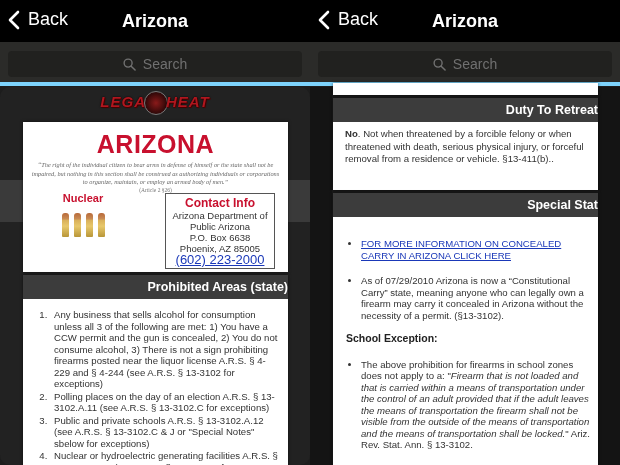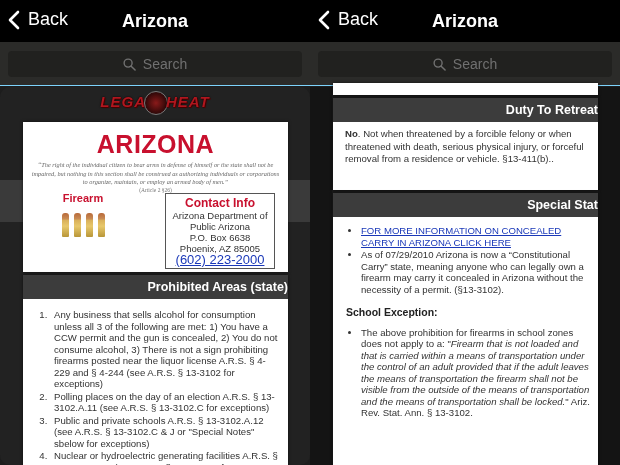--- a/index.html
+++ b/index.html
@@ -6,21 +6,21 @@
   html, body { width: 620px; height: 465px; overflow: hidden; background: #000; }
   body { font-family: "Liberation Sans", sans-serif; position: relative; }
   .screen { position: absolute; top: 0; width: 310px; height: 465px; overflow: hidden; background: #1d1d1d; }
   .screen.left { left: 0; }
   .screen.right { left: 310px; }
   .navbar { position: absolute; top: 0; left: 0; width: 310px; height: 42px; background: #000; color: #fff; }
   .back { position: absolute; left: 8px; top: 9px; display: flex; align-items: center; cursor: pointer; }
   .back svg { width: 12px; height: 20px; }
   .back-label { font-size: 18px; margin-left: 8px; color: #fff; }
   .title { position: absolute; left: 0; right: 0; top: 11px; text-align: center; font-size: 18px; font-weight: bold; pointer-events: none; }
-  .searchbar { position: absolute; top: 42px; left: 0; width: 310px; height: 44px; background: #2b2b29; border-bottom: 1px solid #7dd3fc; }
+  .searchbar { position: absolute; top: 42px; left: 0; width: 310px; height: 44px; background: #2b2b29; border-bottom: 4px solid #7dd3fc; }
   .search-field { position: absolute; left: 8px; top: 9px; width: 294px; height: 26px; background: #21211f; border-radius: 4px; display: flex; justify-content: center; align-items: center; color: #707070; font-size: 14px; }
   .search-field svg { width: 13px; height: 13px; margin-right: 7px; }
   .content { position: absolute; top: 87px; left: 0; width: 310px; height: 378px; background: #222; border-radius: 10px; }
   .band { position: absolute; left: 0; width: 310px; background: #3a3a3a; }
   .card { position: absolute; background: #fff; left: 23px; width: 265px; box-shadow: 0 0 3px rgba(0,0,0,.6); }
   .logo { position: absolute; top: 4px; left: 0; width: 310px; text-align: center; }
   .logo-text { font-family: "Liberation Sans", sans-serif; font-weight: bold; font-style: italic; color: #b0161e; font-size: 15px; letter-spacing: 1px; text-shadow: 0 0 2px #000, 1px 1px 0 #5a0000; }
   .logo-ring { display: inline-block; width: 24px; height: 24px; border-radius: 50%; border: 1px solid #777; background: radial-gradient(circle, #8a1a1a 0%, #3a0a0a 60%, #111 100%); vertical-align: middle; margin: 0 -2px; }
   .state-title { text-align: center; color: #c8102e; font-size: 25px; font-weight: bold; margin-top: 8px; letter-spacing: 0.5px; }
   .quote { font-family: "Liberation Serif", serif; font-style: italic; font-size: 6.3px; color: #666; text-align: center; line-height: 8.5px; padding: 2px 8px 0; }
@@ -31,21 +31,21 @@
   .bullet { width: 7px; height: 24px; border-radius: 3px 3px 1px 1px; background: linear-gradient(to bottom, #b86a3a 0%, #c98c55 25%, #d9b05a 30%, #e8c86b 55%, #b89638 100%); }
   .contact { position: absolute; left: 142px; top: 104px; width: 110px; border: 1px solid #555; text-align: center; padding: 2px 0 3px; }
   .contact-title { color: #c8102e; font-weight: bold; font-size: 12px; }
   .contact-line { font-size: 9.5px; color: #333; line-height: 11px; }
   .contact-phone { font-size: 13px; color: #1a38b8; text-decoration: underline; line-height: 11px; cursor: pointer; }
   .section-head { background: #3c3c3c; color: #fff; font-weight: bold; text-align: right; font-size: 12.5px; height: 24px; line-height: 24px; }
   .list { font-size: 9.6px; color: #333; line-height: 11.5px; }
   .list ol { padding-left: 27px; padding-right: 8px; }
   .list ol li { padding-left: 4px; margin-top: 1px; }
   .list ul { padding-left: 28px; padding-right: 8px; }
-  .list ul li { padding-left: 0; margin-top: 1px; }
+  .list ul li { padding-left: 0; margin-top: 14px; }
   .link { color: #1a38b8; text-decoration: underline; cursor: pointer; }
   .subhead { font-weight: bold; font-size: 10.5px; color: #222; margin: 12px 0 8px 13px; }
   .retreat { font-size: 9.6px; color: #333; line-height: 12.5px; padding: 6px 12px; }
   .edge-dark { position: absolute; top: 0; width: 22px; height: 378px; background: #141414; }
 </style>
 </head>
 <body>
 
 <div class="screen left">
   <div class="navbar">
@@ -69,21 +69,21 @@
   <div class="content">
     <div class="band" style="top:93px;height:42px;"></div>
     <div class="logo">
       <span class="logo-text">LEGA</span><span class="logo-ring"></span><span class="logo-text">HEAT</span>
     </div>
     <div class="card" style="top:35px;height:150px;">
       <div class="state-title">ARIZONA</div>
       <div class="quote">“The right of the individual citizen to bear arms in defense of himself or the state shall not be impaired, but nothing in this section shall be construed as authorizing individuals or corporations to organize, maintain, or employ an armed body of men.”</div>
       <div class="cite">(Article 2 §26)</div>
       <div class="rating-block" style="top:70px;left:20px;">
-        <div class="rating-label">Firearm</div>
+        <div class="rating-label">Nuclear</div>
         <div class="bullets">
           <span class="bullet"></span>
           <span class="bullet"></span>
           <span class="bullet"></span>
           <span class="bullet"></span>
         </div>
       </div>
       <div class="contact" style="top:71px;">
         <div class="contact-title">Contact Info</div>
         <div class="contact-line">Arizona Department of</div>

